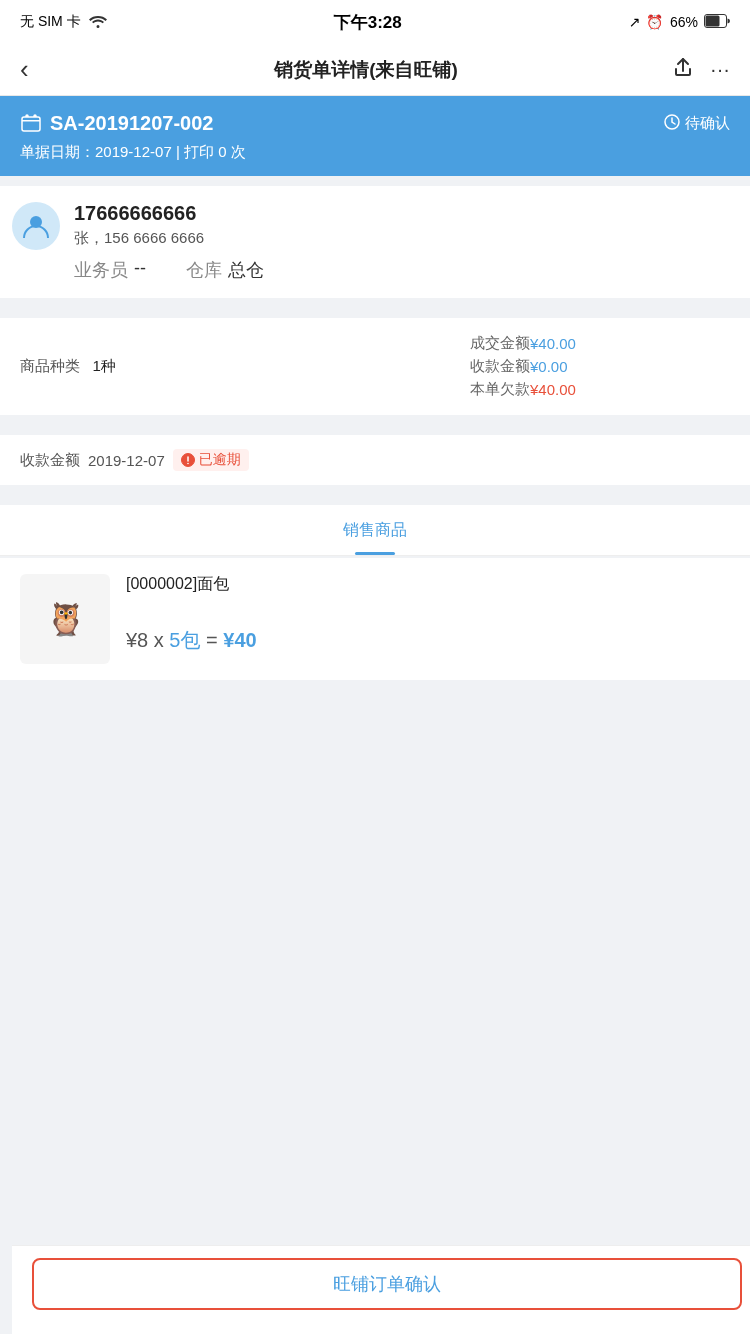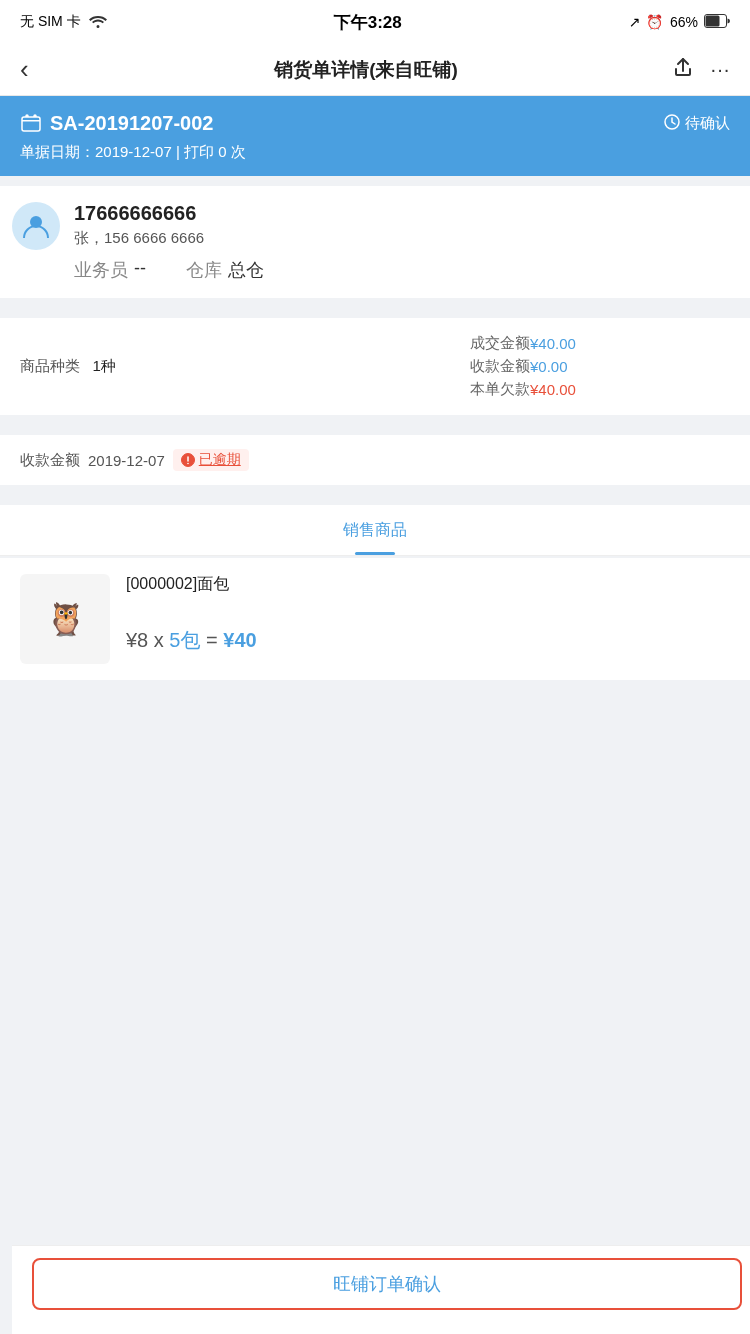--- a/index.html
+++ b/index.html
@@ -190,21 +190,20 @@
     }
     .overdue-badge {
       display: flex;
       align-items: center;
       gap: 4px;
       color: #e8503a;
       font-size: 14px;
       background: #fff0ee;
       border-radius: 4px;
       padding: 2px 8px;
-      text-decoration: underline;
     }
 
     
     .tabs-container {
       background: #fff;
       margin: 10px 0 0 0;
       border-bottom: 1px solid #eee;
     }
     .tabs {
       display: flex;

